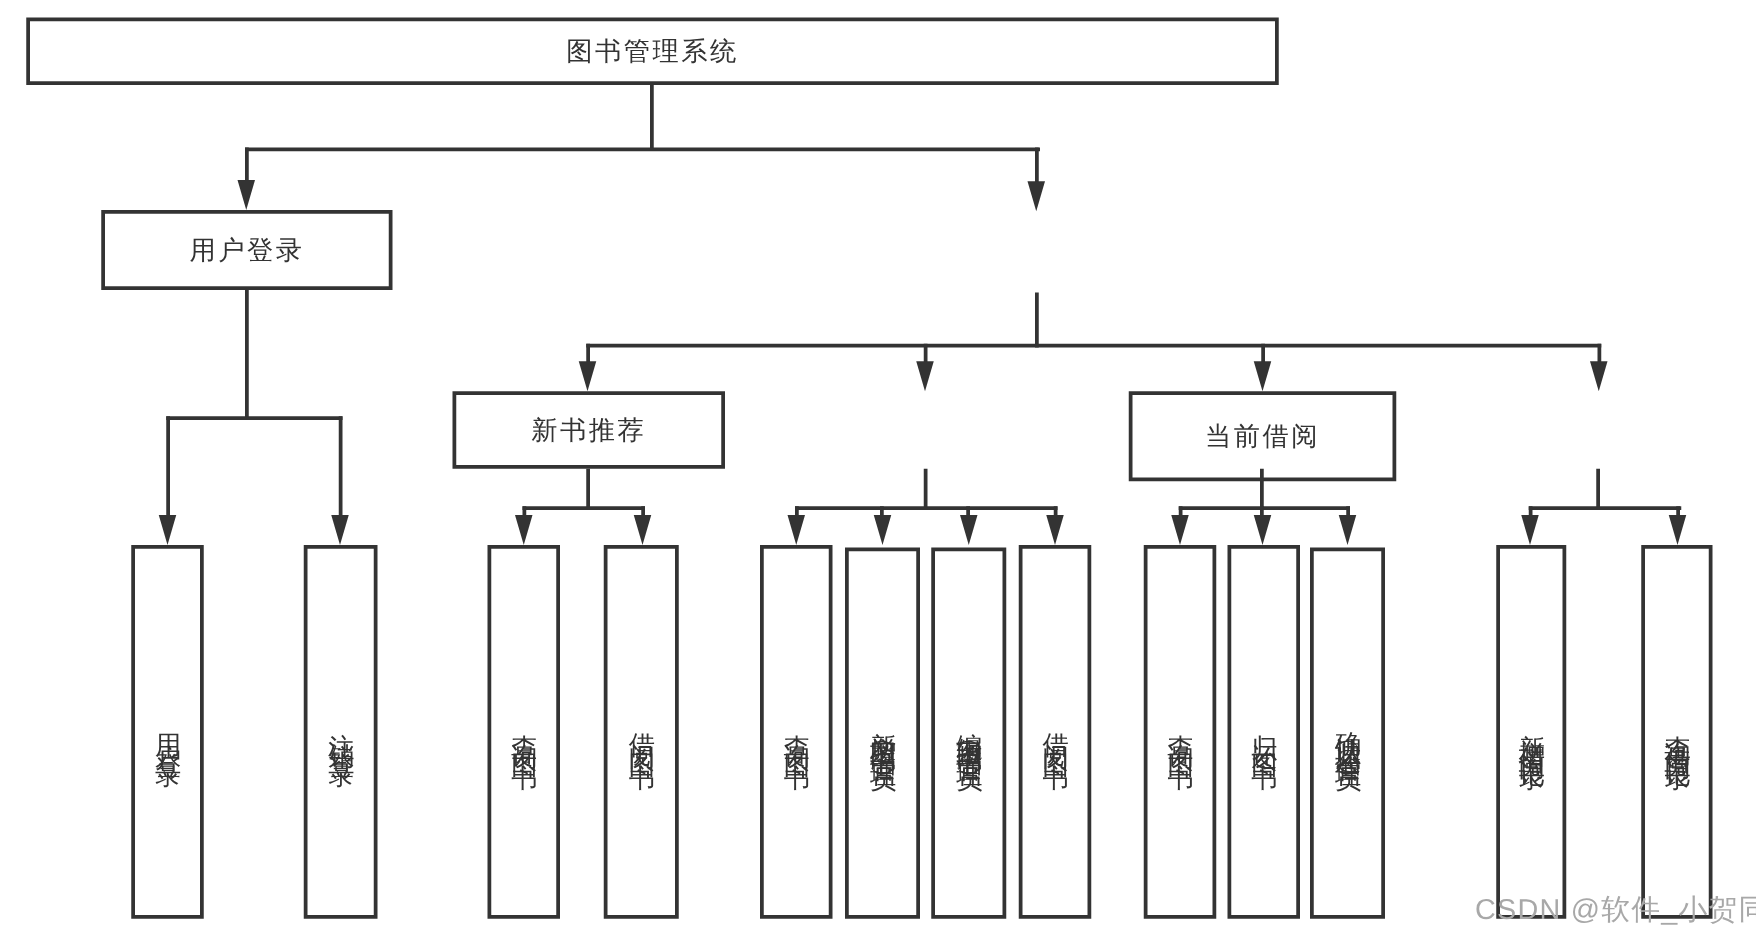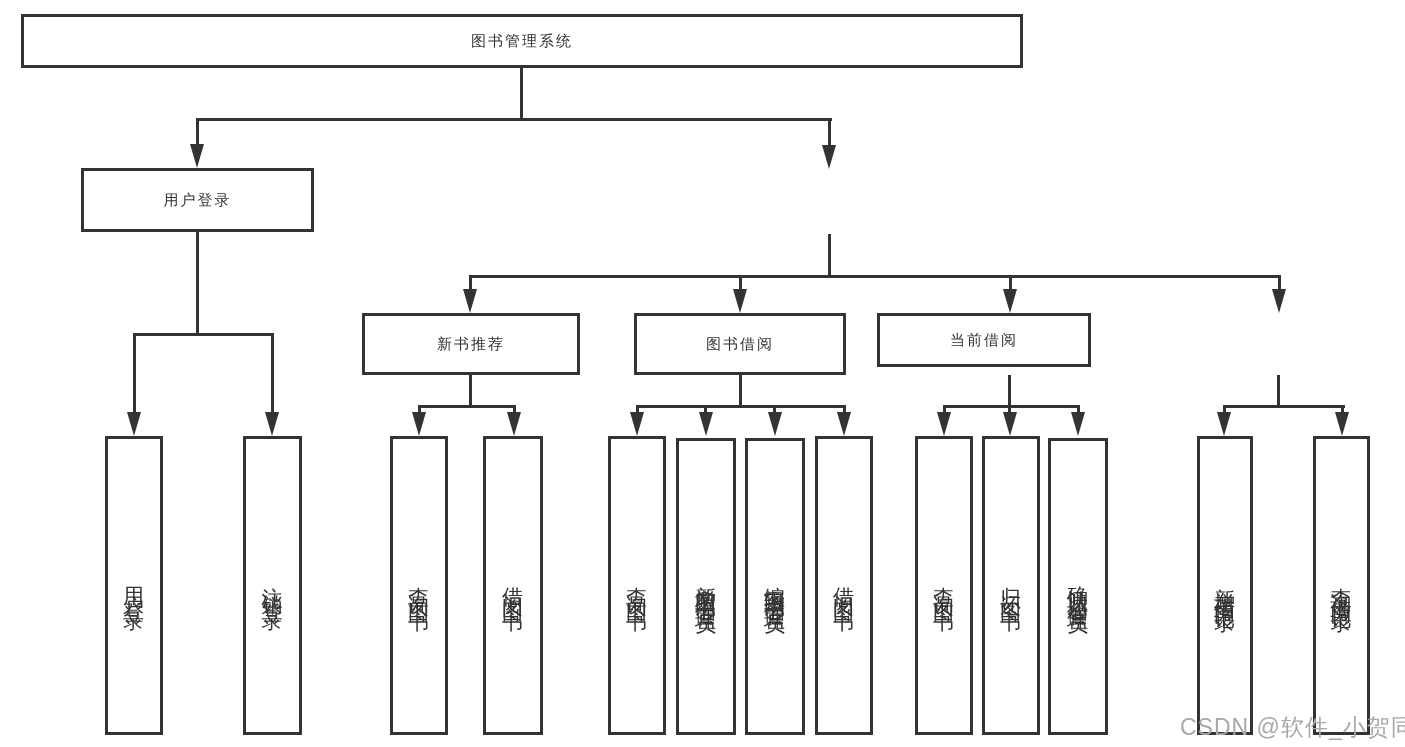--- a/index.html
+++ b/index.html
@@ -13,21 +13,21 @@
     color: #333333;
     overflow: hidden;
   }
   .box {
     position: absolute;
     border: 3px solid #333333;
     background: #ffffff;
     display: flex;
     align-items: center;
     justify-content: center;
-    font-size: 15px;
+    font-size: 21px;
     letter-spacing: 2px;
     color: #333333;
   }
   .vbox {
     position: absolute;
     border: 3px solid #333333;
     background: #ffffff;
     display: flex;
     align-items: center;
     justify-content: center;
@@ -98,24 +98,21 @@
   <div class="line" style="left:739px; top:275px; width:3px; height:18px;"></div>
   <div class="arrow" style="left:733px; top:289px;"></div>
   <div class="line" style="left:1009px; top:275px; width:3px; height:18px;"></div>
   <div class="arrow" style="left:1003px; top:289px;"></div>
   <div class="line" style="left:1278px; top:275px; width:3px; height:18px;"></div>
   <div class="arrow" style="left:1272px; top:289px;"></div>
 
   <div class="box" style="left:362px; top:313px; width:218px; height:62px;">
     <span>新书推荐</span>
   </div>
-  <div class="box" style="left:634px; top:313px; width:212px; height:62px;">
-    <span>图书借阅</span>
-  </div>
-  <div class="box" style="left:877px; top:313px; width:214px; height:54px;">
+  <div class="box" style="left:903px; top:313px; width:214px; height:72px;">
     <span>当前借阅</span>
   </div>
 
   <div class="line" style="left:469px; top:375px; width:3px; height:33px;"></div>
   <div class="line" style="left:418px; top:405px; width:98px; height:3px;"></div>
   <div class="line" style="left:418px; top:405px; width:3px; height:12px;"></div>
   <div class="arrow" style="left:412px; top:412px;"></div>
   <div class="line" style="left:513px; top:405px; width:3px; height:12px;"></div>
   <div class="arrow" style="left:507px; top:412px;"></div>
 

